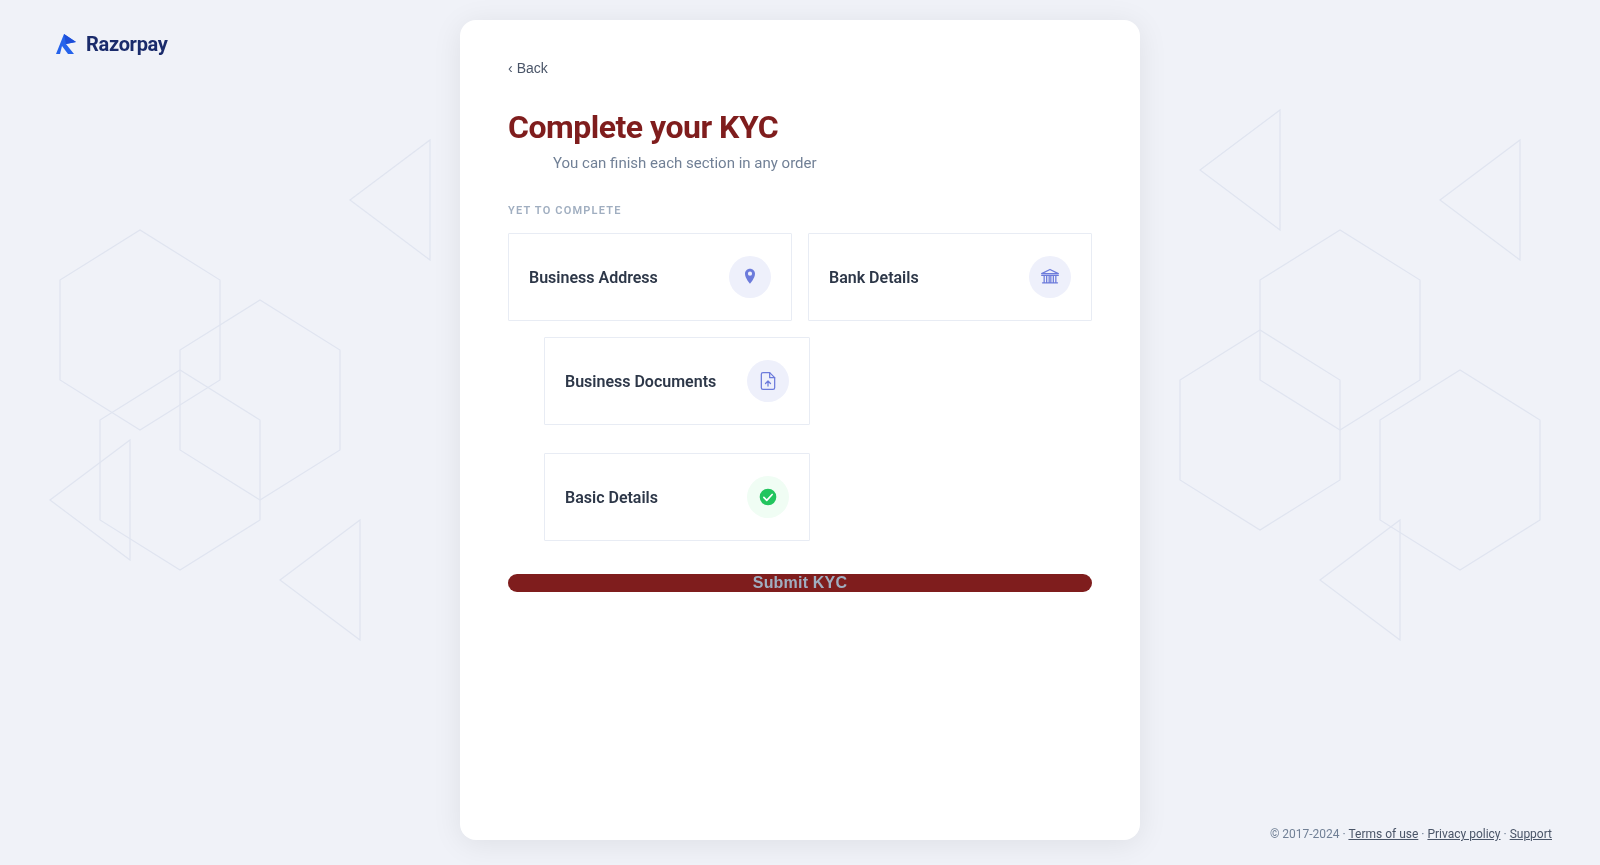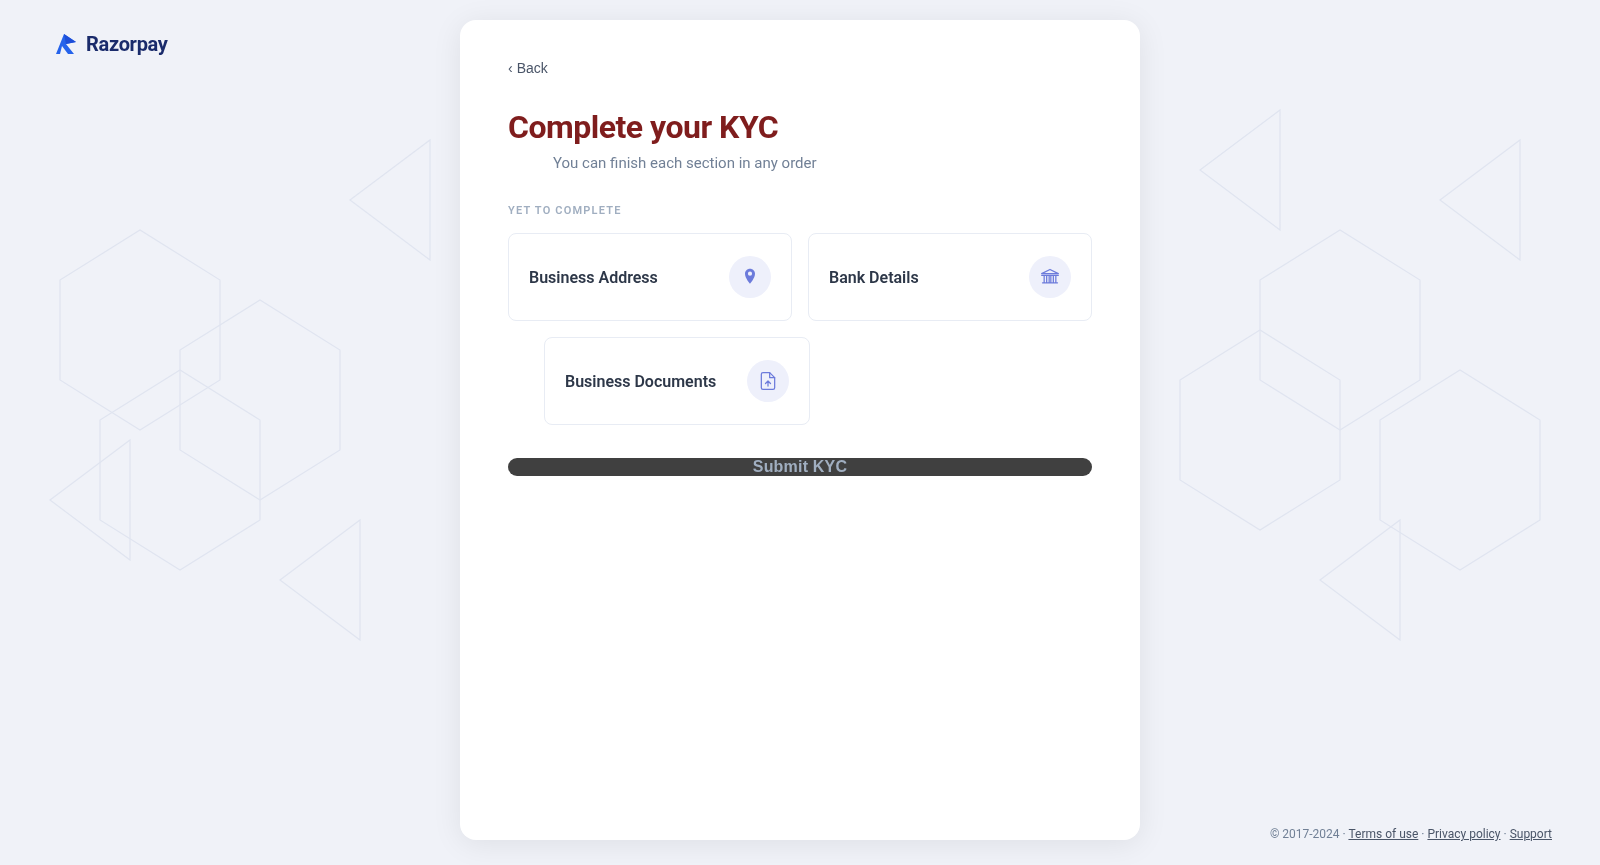--- a/index.html
+++ b/index.html
@@ -129,21 +129,21 @@
       display: grid;
       grid-template-columns: 1fr 1fr;
       gap: 16px;
       margin-bottom: 28px;
       padding-left: 36px;
     }
 
     .kyc-card {
       background: #ffffff;
       border: 1.5px solid #e8ecf4;
-      border-radius: 8px;
+      border-radius: 1px;
       padding: 22px 20px;
       display: flex;
       align-items: center;
       justify-content: space-between;
       cursor: pointer;
       transition: box-shadow 0.15s, border-color 0.15s;
     }
 
     .kyc-card-label {
       font-size: 16px;
@@ -172,21 +172,21 @@
       margin-bottom: 32px;
     }
 
     .kyc-card-completed {
       border-color: #e8ecf4;
     }
 
     
     .submit-btn {
       width: 100%;
-      background: #404040;
+      background: #7f1d1d;
       border: none;
       border-radius: 10px;
       font-size: 16px;
       font-weight: 600;
       color: #a0aec0;
       cursor: not-allowed;
       letter-spacing: 0.2px;
     }
 
     
@@ -279,20 +279,31 @@
             <polyline points="14 2 14 8 20 8" stroke="#6c7bdb" stroke-width="1.5" stroke-linecap="round" stroke-linejoin="round"></polyline>
             <path d="M12 18v-6M9 15l3-3 3 3" stroke="#6c7bdb" stroke-width="1.5" stroke-linecap="round" stroke-linejoin="round"></path>
           </svg>
         </div>
       </div>
     </div>
 
     
     <div class="completed-section">
 
+      <div class="kyc-grid-single">
+        <div class="kyc-card kyc-card-completed">
+          <span class="kyc-card-label">Basic Details</span>
+          <div class="kyc-icon-circle" style="background: #f0fdf4;">
+            <svg viewBox="0 0 24 24" fill="none" xmlns="http://www.w3.org/2000/svg">
+              <circle cx="12" cy="12" r="10" fill="#22c55e"></circle>
+              <path d="M7 12.5l3.5 3.5 6.5-7" stroke="white" stroke-width="2" stroke-linecap="round" stroke-linejoin="round"></path>
+            </svg>
+          </div>
+        </div>
+      </div>
     </div>
 
     
     <button class="submit-btn" disabled="">Submit KYC</button>
 
   </div>
 </div>
 
 <div class="footer">
   <span>© 2017-2024 ·</span>

